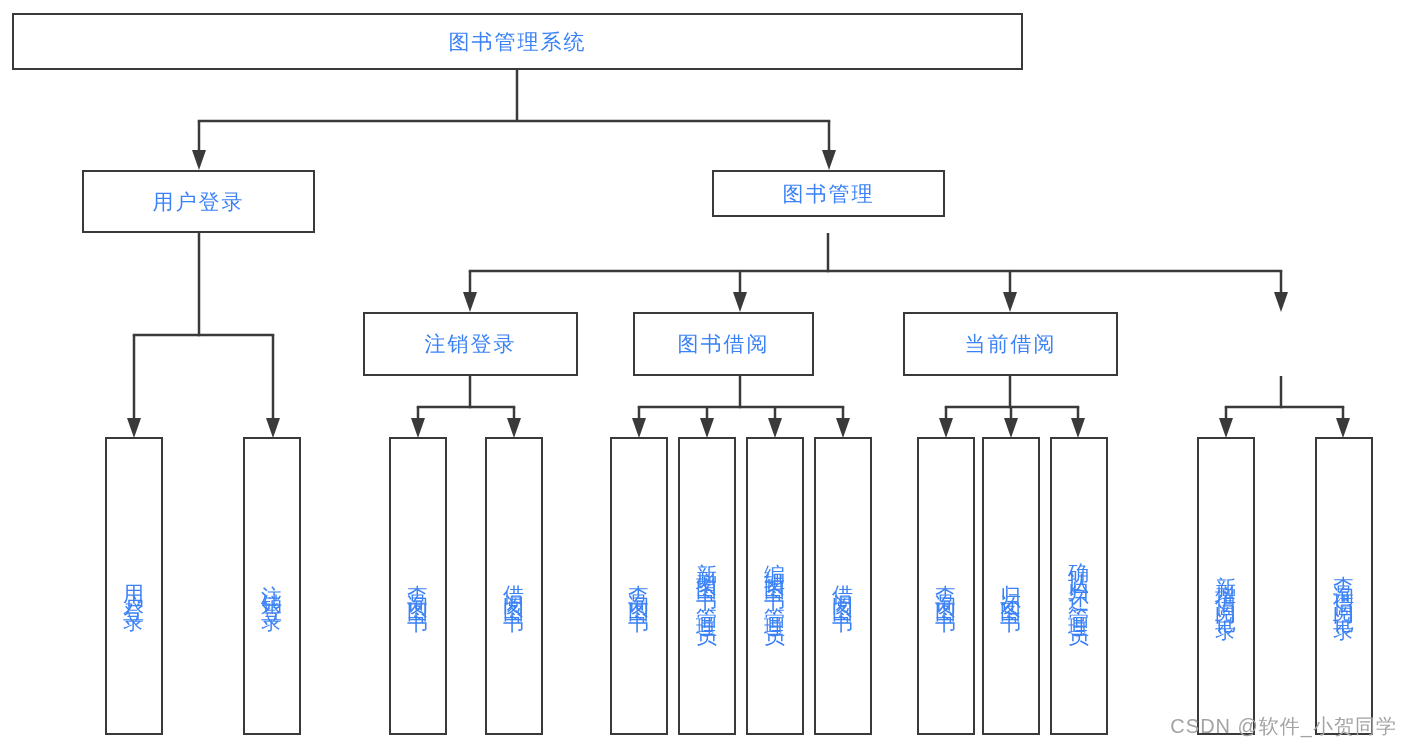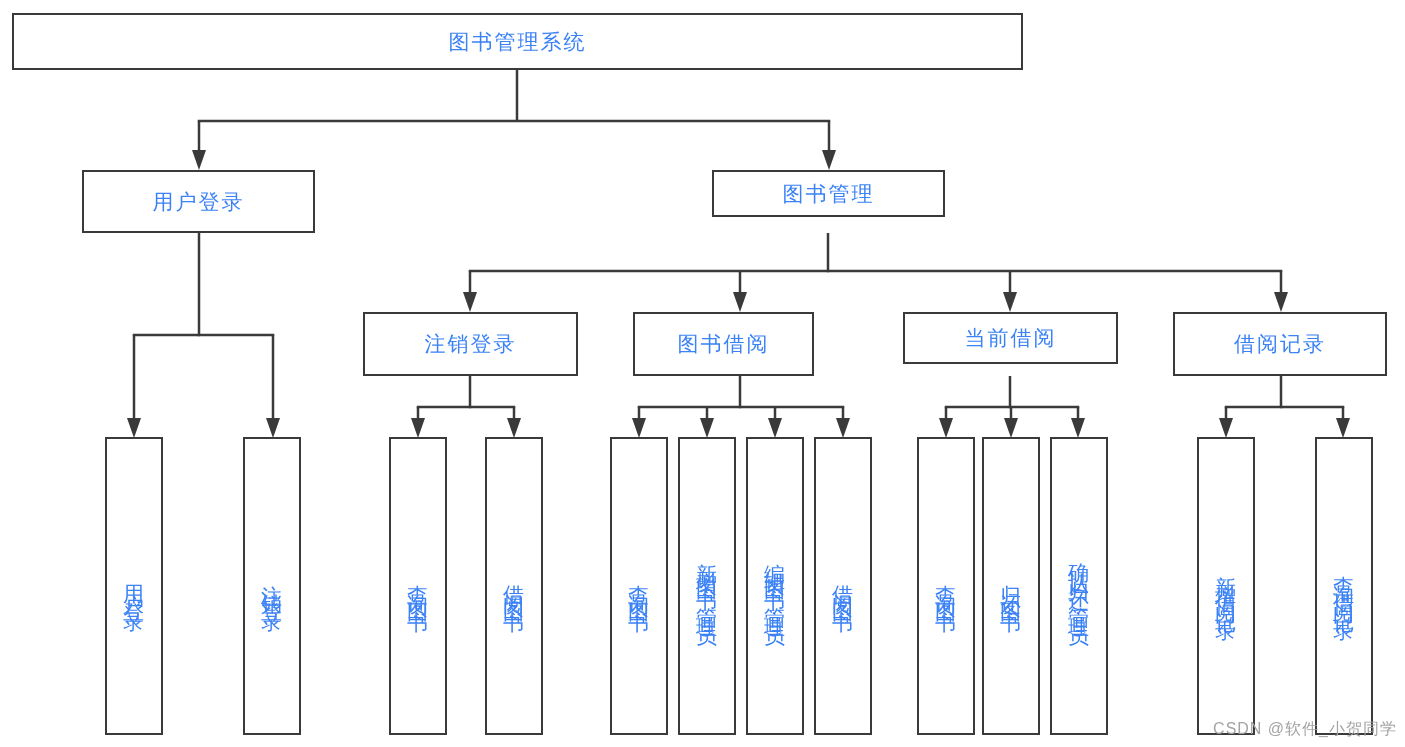--- a/index.html
+++ b/index.html
@@ -40,21 +40,21 @@
     writing-mode: vertical-lr;
     text-orientation: mixed;
     font-size: 21px;
     line-height: 1;
     letter-spacing: 9px;
   }
   .watermark {
     position: absolute;
     right: 8px;
     bottom: 7px;
-    font-size: 16px;
+    font-size: 20px;
     color: #a3a3a3;
     letter-spacing: 1px;
     white-space: nowrap;
   }
 </style>
 </head>
 <body>
 
 <div class="canvas">
 
@@ -124,22 +124,21 @@
     </g>
   </svg>
 
   <div class="box h-label" style="left:12px; top:13px; width:1011px; height:57px;">图书管理系统</div>
 
   <div class="box h-label" style="left:82px; top:170px; width:233px; height:63px;">用户登录</div>
   <div class="box h-label" style="left:712px; top:170px; width:233px; height:47px;">图书管理</div>
 
   <div class="box h-label" style="left:363px; top:312px; width:215px; height:64px;">注销登录</div>
   <div class="box h-label" style="left:633px; top:312px; width:181px; height:64px;">图书借阅</div>
-  <div class="box h-label" style="left:903px; top:312px; width:215px; height:52px;">当前借阅</div>
-  <div class="box h-label" style="left:1173px; top:312px; width:214px; height:64px;">借阅记录</div>
+  <div class="box h-label" style="left:903px; top:312px; width:215px; height:64px;">当前借阅</div>
 
   <div class="box leaf" style="left:105px; top:437px; width:58px; height:298px;">用户登录</div>
   <div class="box leaf" style="left:243px; top:437px; width:58px; height:298px;">注销登录</div>
 
   <div class="box leaf" style="left:389px; top:437px; width:58px; height:298px;">查询图书</div>
   <div class="box leaf" style="left:485px; top:437px; width:58px; height:298px;">借阅图书</div>
 
   <div class="box leaf" style="left:610px; top:437px; width:58px; height:298px;">查询图书</div>
   <div class="box leaf" style="left:678px; top:437px; width:58px; height:298px;">新增图书（管理员）</div>
   <div class="box leaf" style="left:746px; top:437px; width:58px; height:298px;">编辑图书（管理员）</div>

